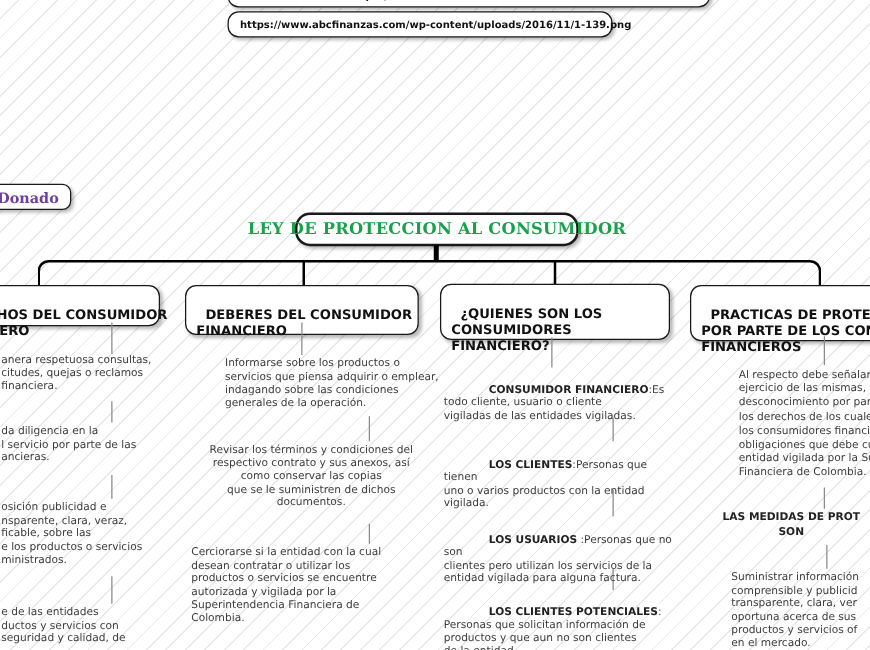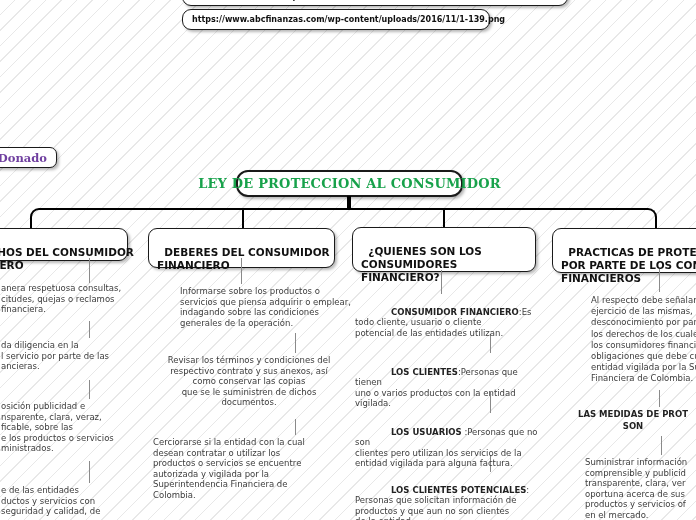--- a/index.html
+++ b/index.html
@@ -137,21 +137,21 @@
 <div class="note" style="left:153px;top:437px;width:192px;">Cerciorarse si la entidad con la cual
 desean contratar o utilizar los
 productos o servicios se encuentre
 autorizada y vigilada por la
 Superintendencia Financiera de
 Colombia.</div>
 
 <div class="note" style="left:355px;top:296px;width:186px;">
   <b>CONSUMIDOR FINANCIERO</b><span>:Es
 todo cliente, usuario o cliente
-potencial de las entidades utilizan.</span>
+vigiladas de las entidades vigiladas.</span>
 </div>
 <div class="note" style="left:355px;top:356px;width:186px;">
   <b>LOS CLIENTES</b><span>:Personas que tienen
 uno o varios productos con la entidad
 vigilada.</span>
 </div>
 <div class="note" style="left:355px;top:416px;width:186px;">
   <b>LOS USUARIOS</b><span> :Personas que no son
 clientes pero utilizan los servicios de la
 entidad vigilada para alguna factura.</span>

